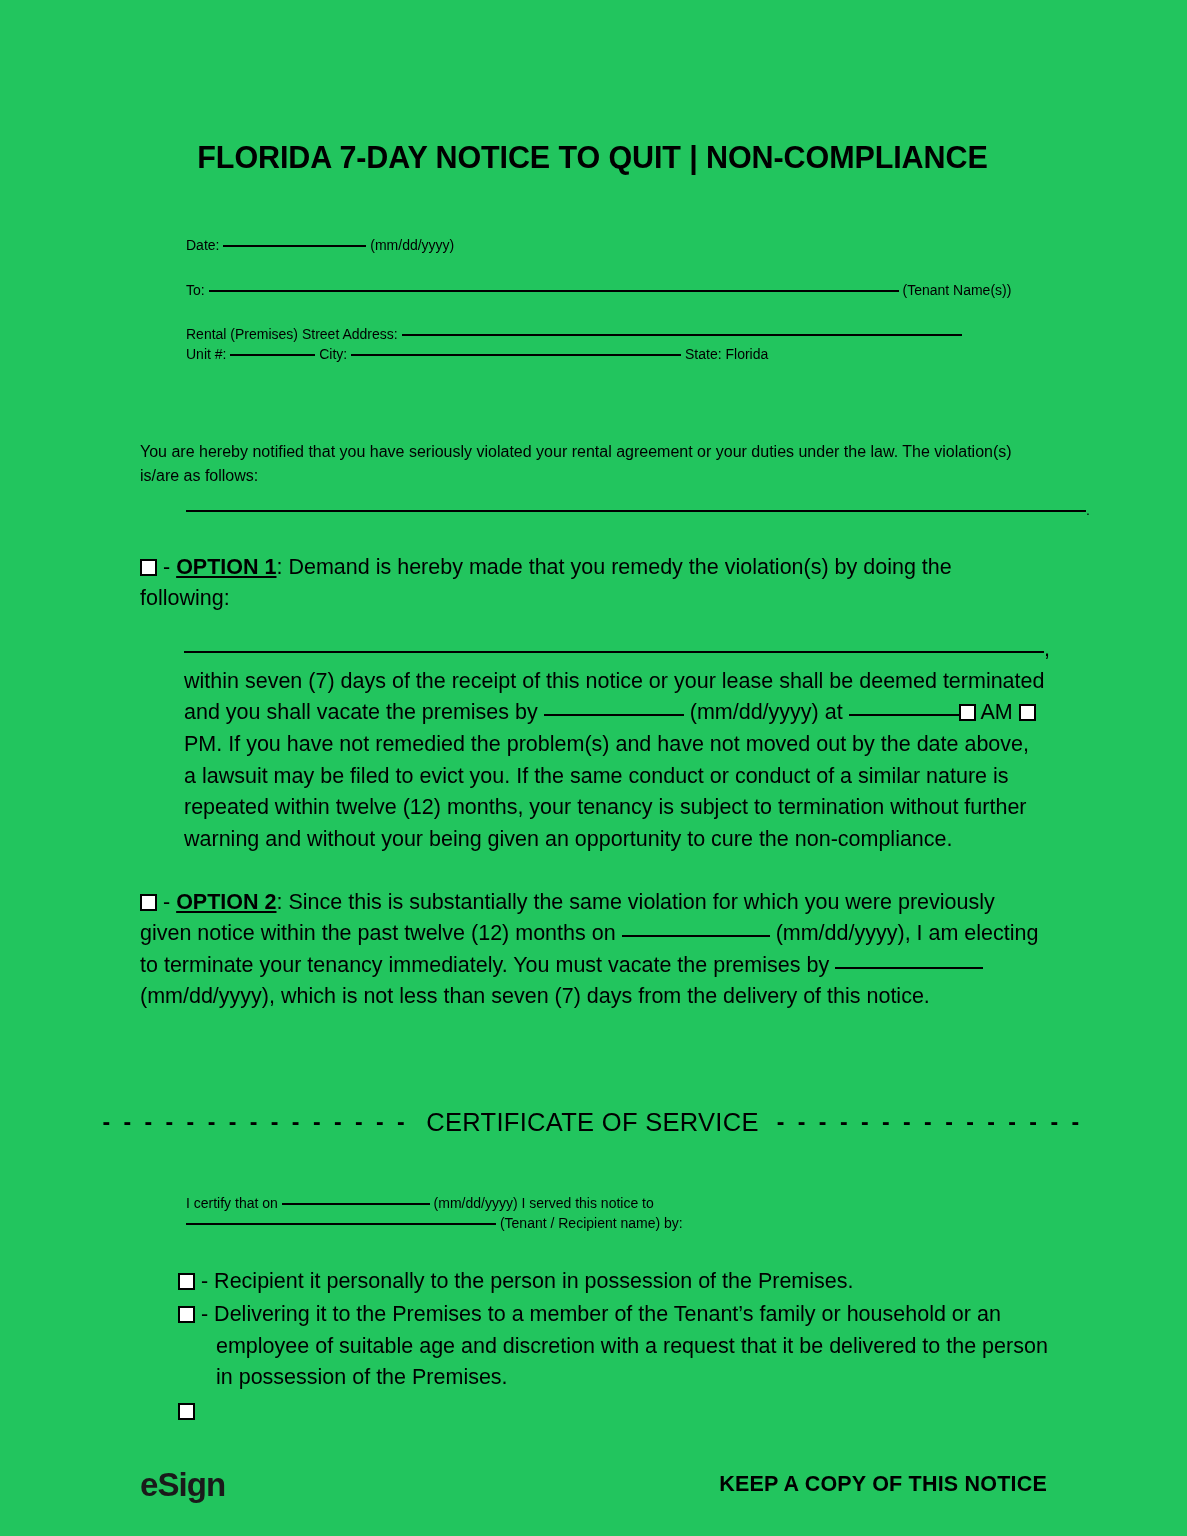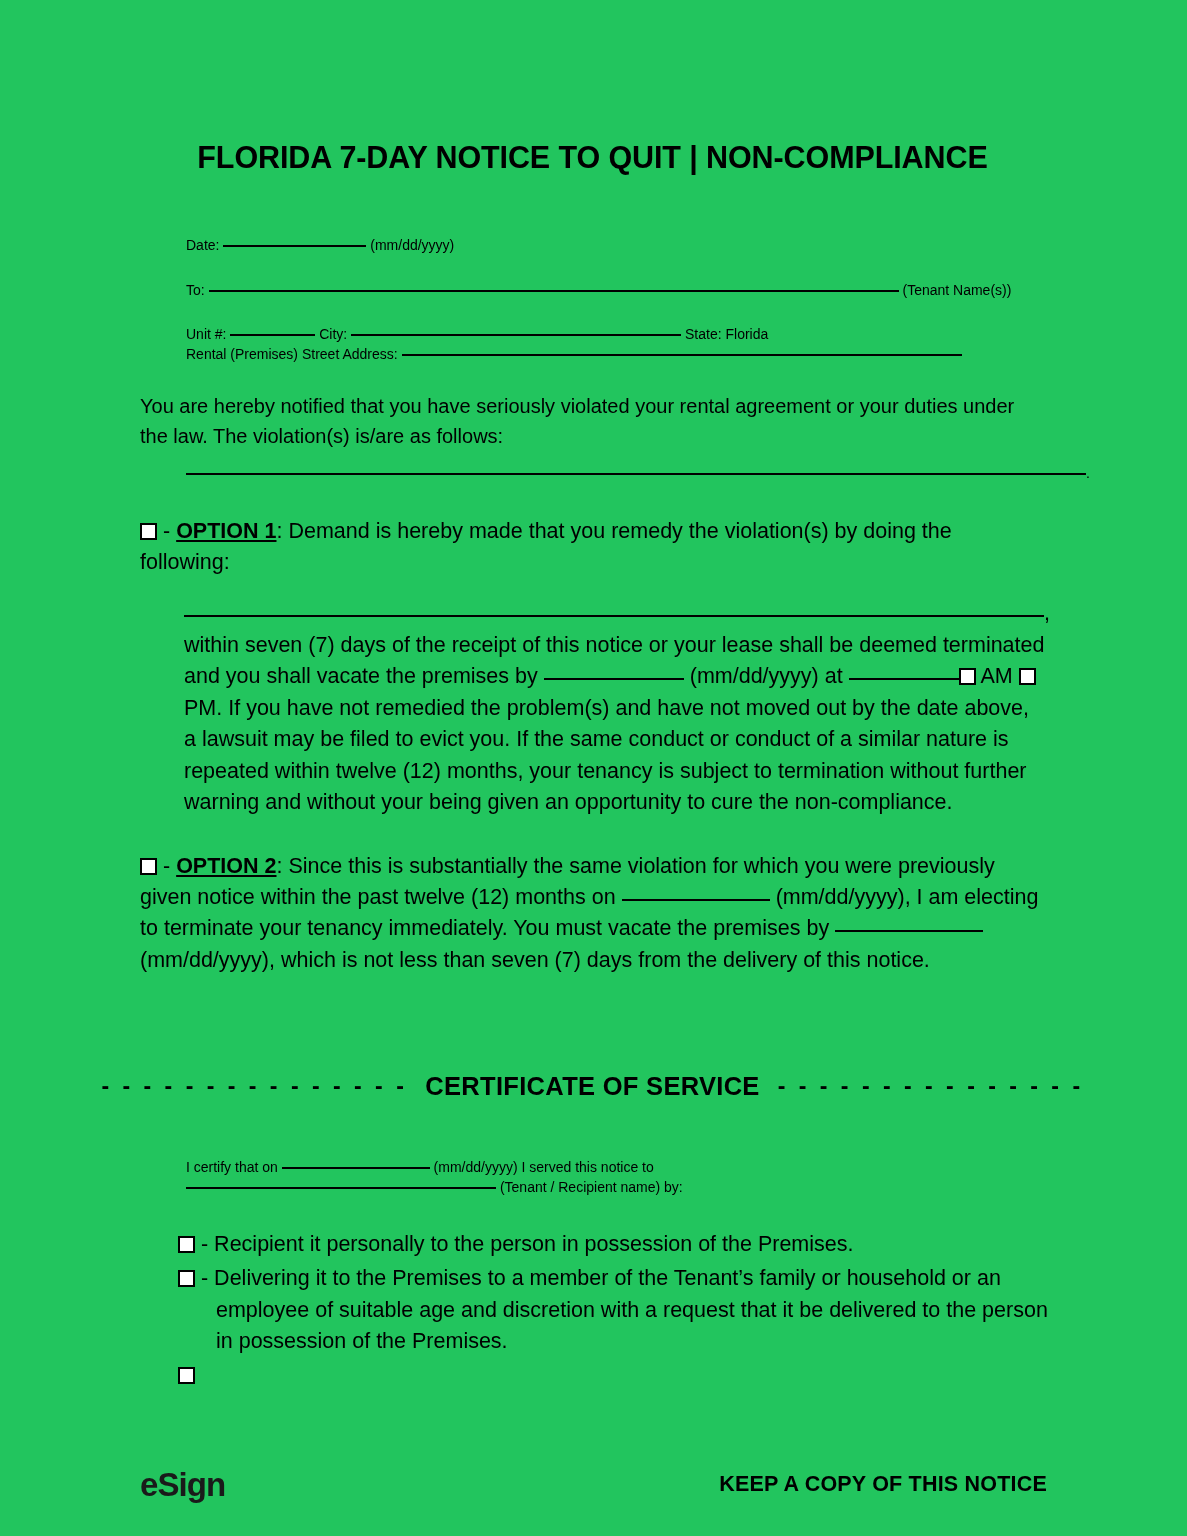--- a/index.html
+++ b/index.html
@@ -38,22 +38,23 @@
   }
 
   
   .row {
     font-size: 14px;
     line-height: 1.45;
     white-space: nowrap;
     margin-left: 46px;
   }
   .para {
-    font-size: 20px;
+    font-size: 16px;
     line-height: 1.47;
+    margin-top: 48px;
   }
 
   
   .blank {
     display: inline-block;
     border-bottom: 2.3px solid #000;
     vertical-align: 3px;
     height: 0;
   }
   .blank.b-date    { width: 143px; }
@@ -122,21 +123,21 @@
   }
   .cos-dashes {
     font-size: 23px;
     font-weight: bold;
     letter-spacing: 3.5px;
     line-height: 1;
     white-space: nowrap;
   }
   .cos-title {
     font-size: 25.5px;
-    font-weight: bold;
+    font-weight: normal;
     letter-spacing: 0.3px;
     white-space: nowrap;
   }
 
   
   .methods {
     margin-left: 38px;
     width: 870px;
   }
   .method {
@@ -193,30 +194,30 @@
 
     <div class="row">
       <span>To:</span>
       <span class="blank b-to"></span>
       <span>(Tenant Name(s))</span>
     </div>
 
     <div class="sp-24"></div>
 
     <div class="row">
+      <span>Rental (Premises) Street Address:</span>
+      <span class="blank b-street"></span>
+    </div>
+
+    <div class="row">
       <span>Unit #:</span>
       <span class="blank b-unit"></span>
       <span>City:</span>
       <span class="blank b-city"></span>
       <span>State: Florida</span>
-    </div>
-
-    <div class="row">
-      <span>Rental (Premises) Street Address:</span>
-      <span class="blank b-street"></span>
     </div>
 
     <div class="sp-28"></div>
 
     <div class="para">You are hereby notified that you have seriously violated your rental agreement or your duties under the law. The violation(s) is/are as follows:</div>
 
     <div class="sp-12"></div>
 
     <div class="row">
       <span class="blank b-full"></span><span>.</span>

